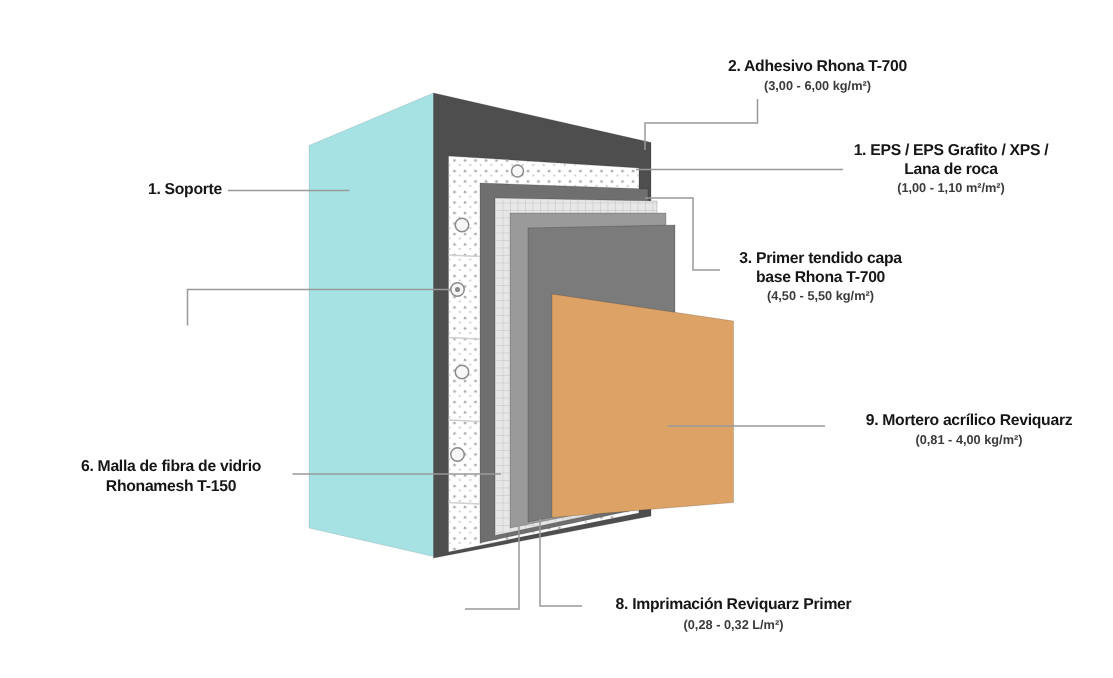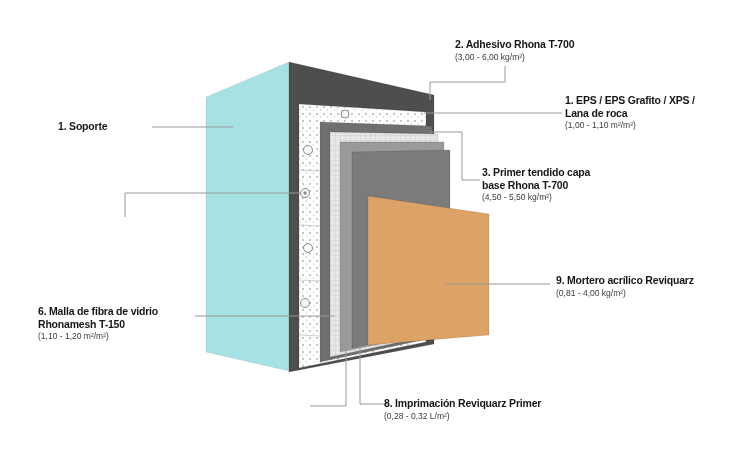--- a/index.html
+++ b/index.html
@@ -5,23 +5,23 @@
   html,body{margin:0;padding:0}
   body{
     width:742px;height:452px;position:relative;overflow:hidden;
     background:#ffffff;
     font-family:"Liberation Sans",sans-serif;
   }
   .stage{position:absolute;left:0;top:0;width:742px;height:452px}
   svg.scene{position:absolute;left:0;top:0;display:block}
   .label{position:absolute;color:#161616}
   .label .t{font-size:10.5px;font-weight:700;line-height:12.5px;letter-spacing:-0.2px}
-  .label .q{font-size:8.5px;font-weight:400;line-height:10px;color:#3a3a3a;margin-top:1px}
-  .center{}
-  .right{text-align:left}
+  .label .q{font-size:8.5px;font-weight:700;line-height:10px;color:#3a3a3a;margin-top:1px}
+  .center{text-align:center}
+  .right{text-align:right}
 </style>
 </head>
 <body>
 
 <div class="stage">
 
   <svg class="scene" width="742" height="452" viewBox="0 0 742 452">
     <defs>
       <pattern id="dots" width="7" height="7" patternUnits="userSpaceOnUse">
         <circle cx="2" cy="2" r="0.9" fill="#ababab"></circle>
@@ -95,21 +95,20 @@
   </div>
 
 
   <div class="label center" style="left:482px;top:166px;width:130px">
     <div class="t">3. Primer tendido capa base Rhona T-700</div>
     <div class="q">(4,50 - 5,50 kg/m²)</div>
   </div>
 
   <div class="label center" style="left:38px;top:305px;width:152px">
     <div class="t">6. Malla de fibra de vidrio Rhonamesh T-150</div>
-    <div class="q">(1,10 - 1,20 m²/m²)</div>
   </div>
 
   <div class="label center" style="left:168px;top:391px;width:150px">
   </div>
 
   <div class="label center" style="left:384px;top:397px;width:210px">
     <div class="t">8. Imprimación Reviquarz Primer</div>
     <div class="q">(0,28 - 0,32 L/m²)</div>
   </div>
 

